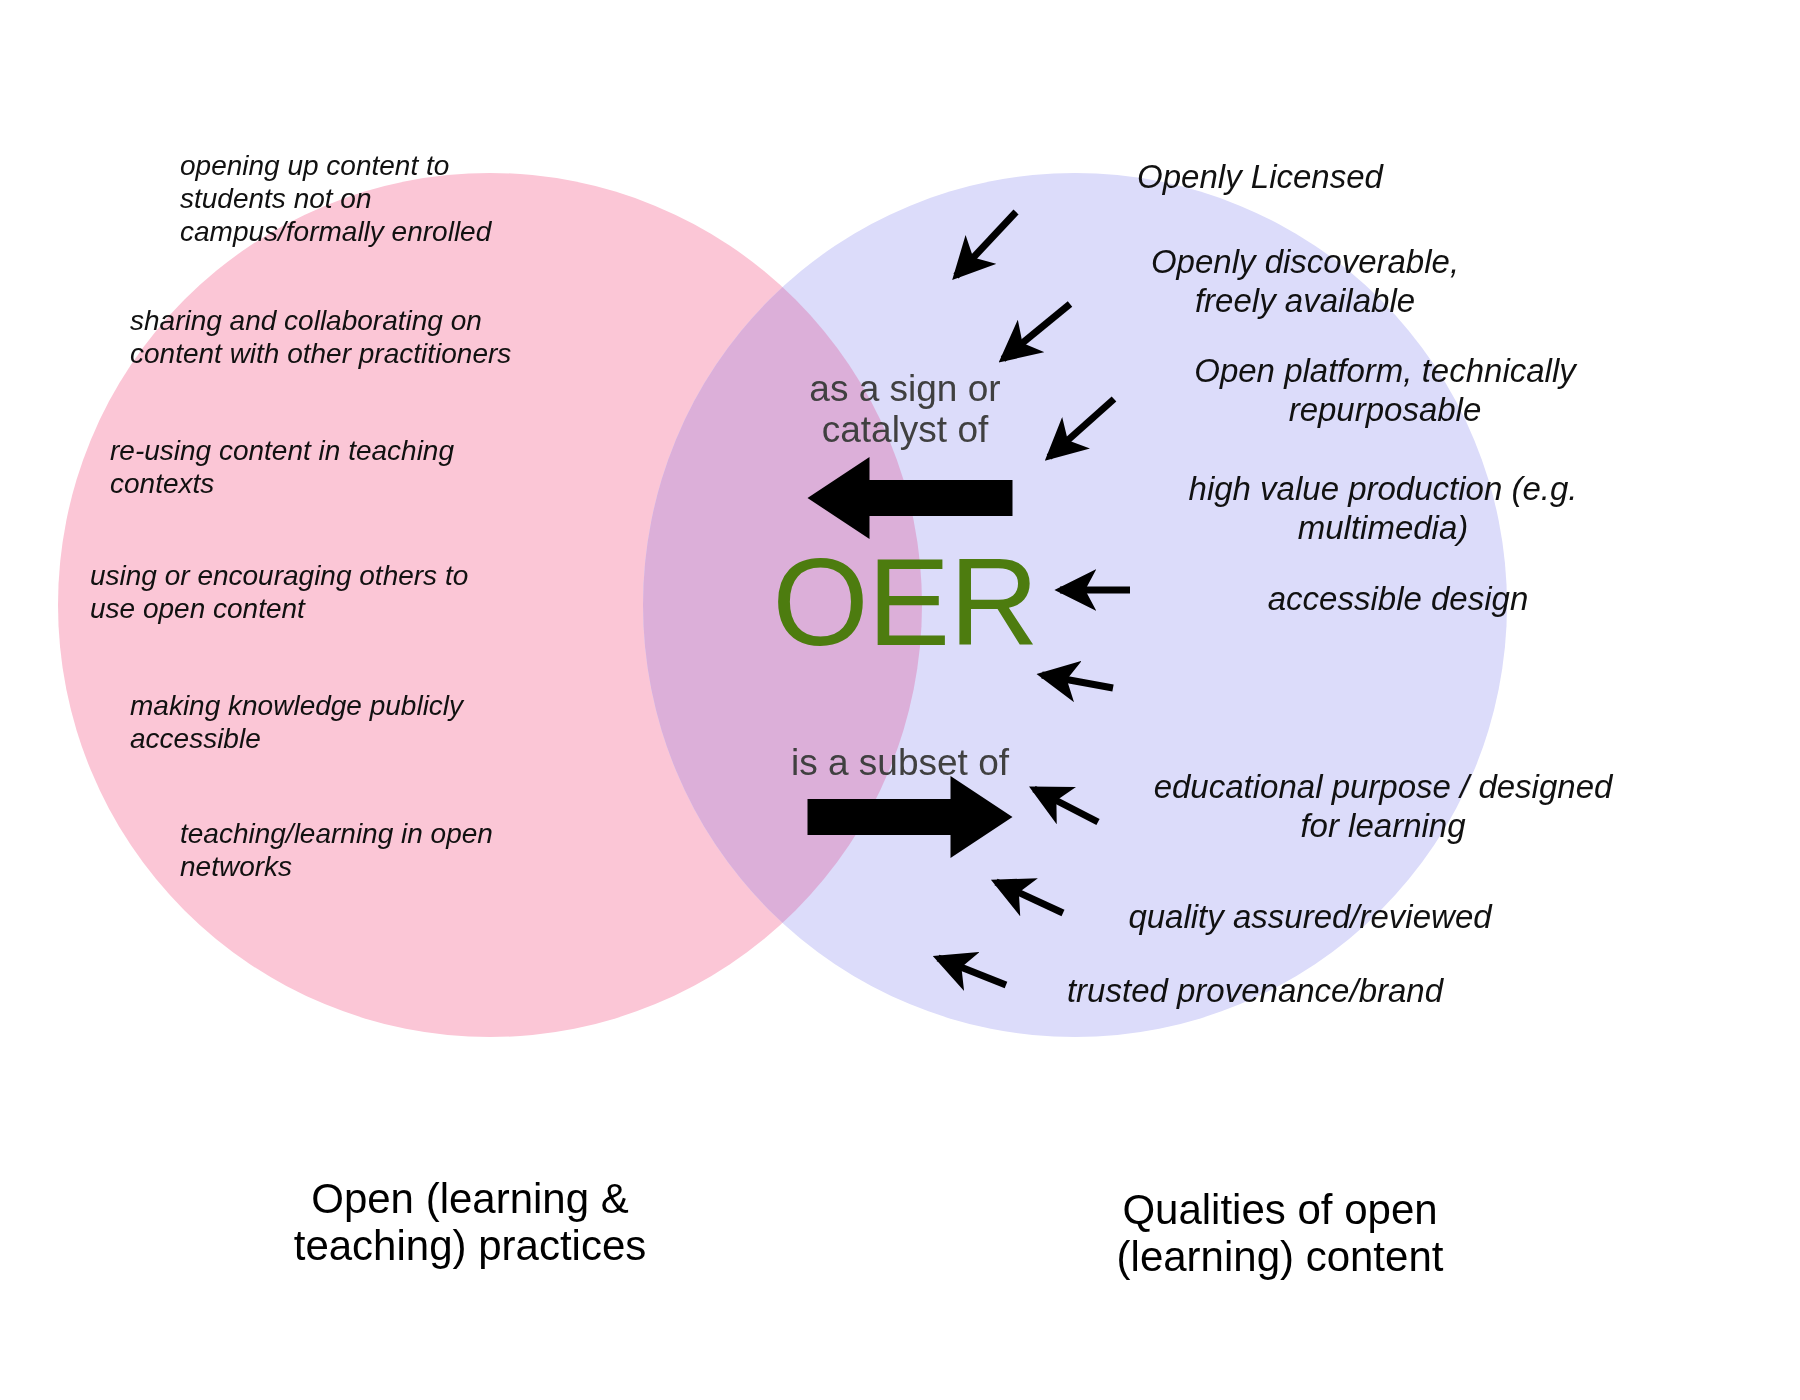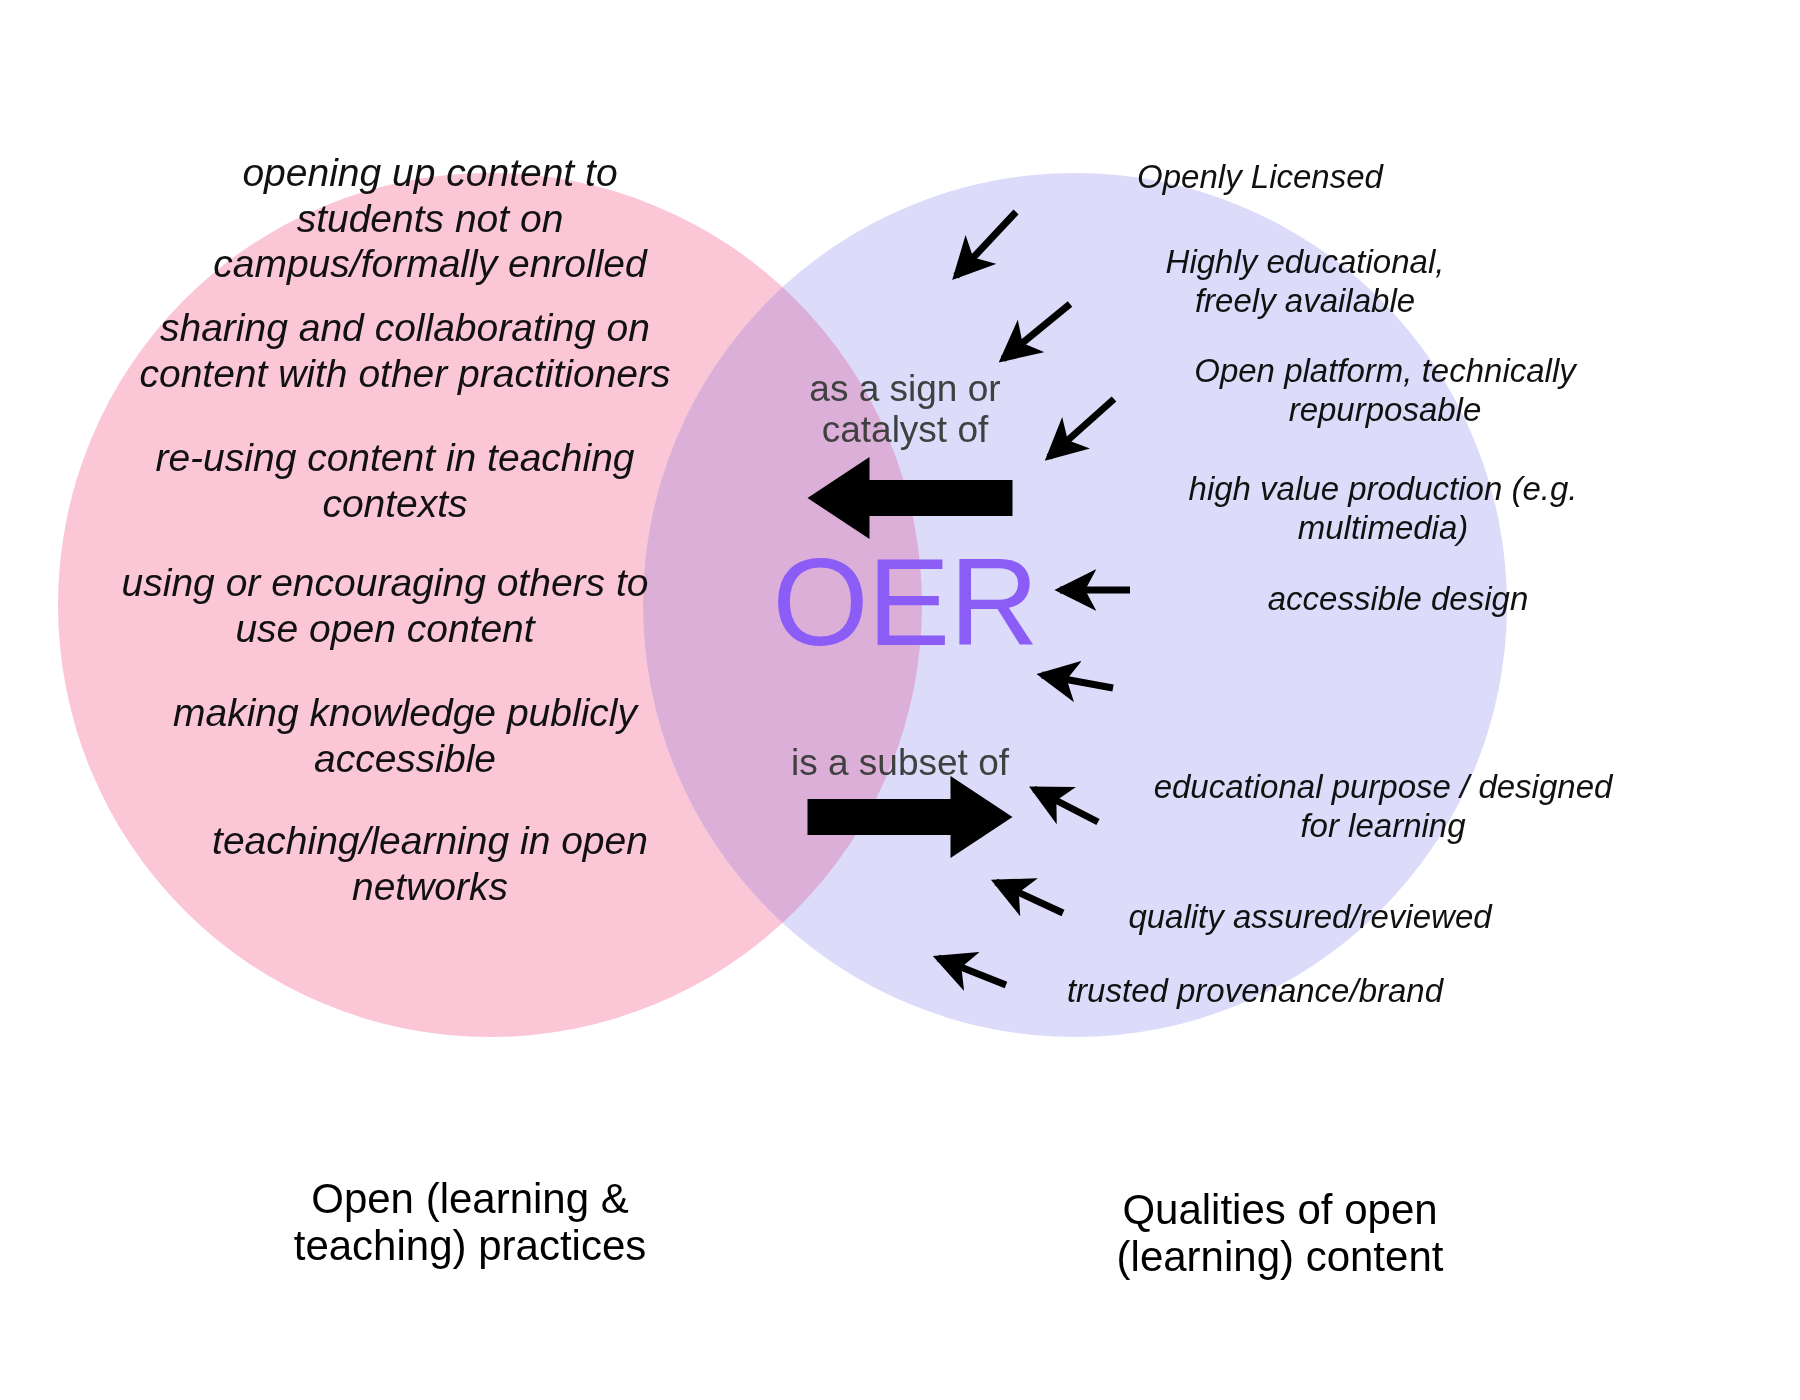--- a/index.html
+++ b/index.html
@@ -27,22 +27,22 @@
   .label {
     position: absolute;
     font-family: "Liberation Sans", sans-serif;
     font-style: italic;
     font-weight: 400;
     color: #111111;
     line-height: 1.17;
     white-space: pre-line;
   }
   .left-label {
-    font-size: 39px;
-    text-align: center;
+    font-size: 28px;
+    text-align: left;
   }
   .right-label {
     font-size: 33px;
     text-align: center;
   }
   .center-phrase {
     position: absolute;
     font-family: "Liberation Sans", sans-serif;
     font-style: normal;
     font-weight: 400;
@@ -51,21 +51,21 @@
     text-align: center;
     line-height: 1.12;
     white-space: pre-line;
   }
   #oer-word {
     position: absolute;
     font-family: "Liberation Sans", sans-serif;
     font-weight: 400;
     font-size: 124px;
     letter-spacing: -1px;
-    color: #8b5cf6;
+    color: #4d7c0f;
     text-align: center;
     line-height: 1;
   }
   .circle-title {
     position: absolute;
     font-family: "Liberation Sans", sans-serif;
     font-weight: 400;
     font-size: 42px;
     color: #000000;
     text-align: center;
@@ -127,21 +127,21 @@
 use open content</div>
 
   <div class="label left-label" style="left:130px; top:690px; width:550px;">making knowledge publicly
 accessible</div>
 
   <div class="label left-label" style="left:180px; top:818px; width:500px;font-style:italic;">teaching/learning in open
 networks</div>
 
   <div class="label right-label" style="left:1030px; top:158px; width:460px;">Openly Licensed</div>
 
-  <div class="label right-label" style="left:1090px; top:243px; width:430px;">Highly educational,
+  <div class="label right-label" style="left:1090px; top:243px; width:430px;">Openly discoverable,
 freely available</div>
 
   <div class="label right-label" style="left:1150px; top:352px; width:470px;">Open platform, technically
 repurposable</div>
 
   <div class="label right-label" style="left:1148px; top:470px; width:470px;">high value production (e.g.
 multimedia)</div>
 
   <div class="label right-label" style="left:1188px; top:580px; width:420px;">accessible design</div>
 

